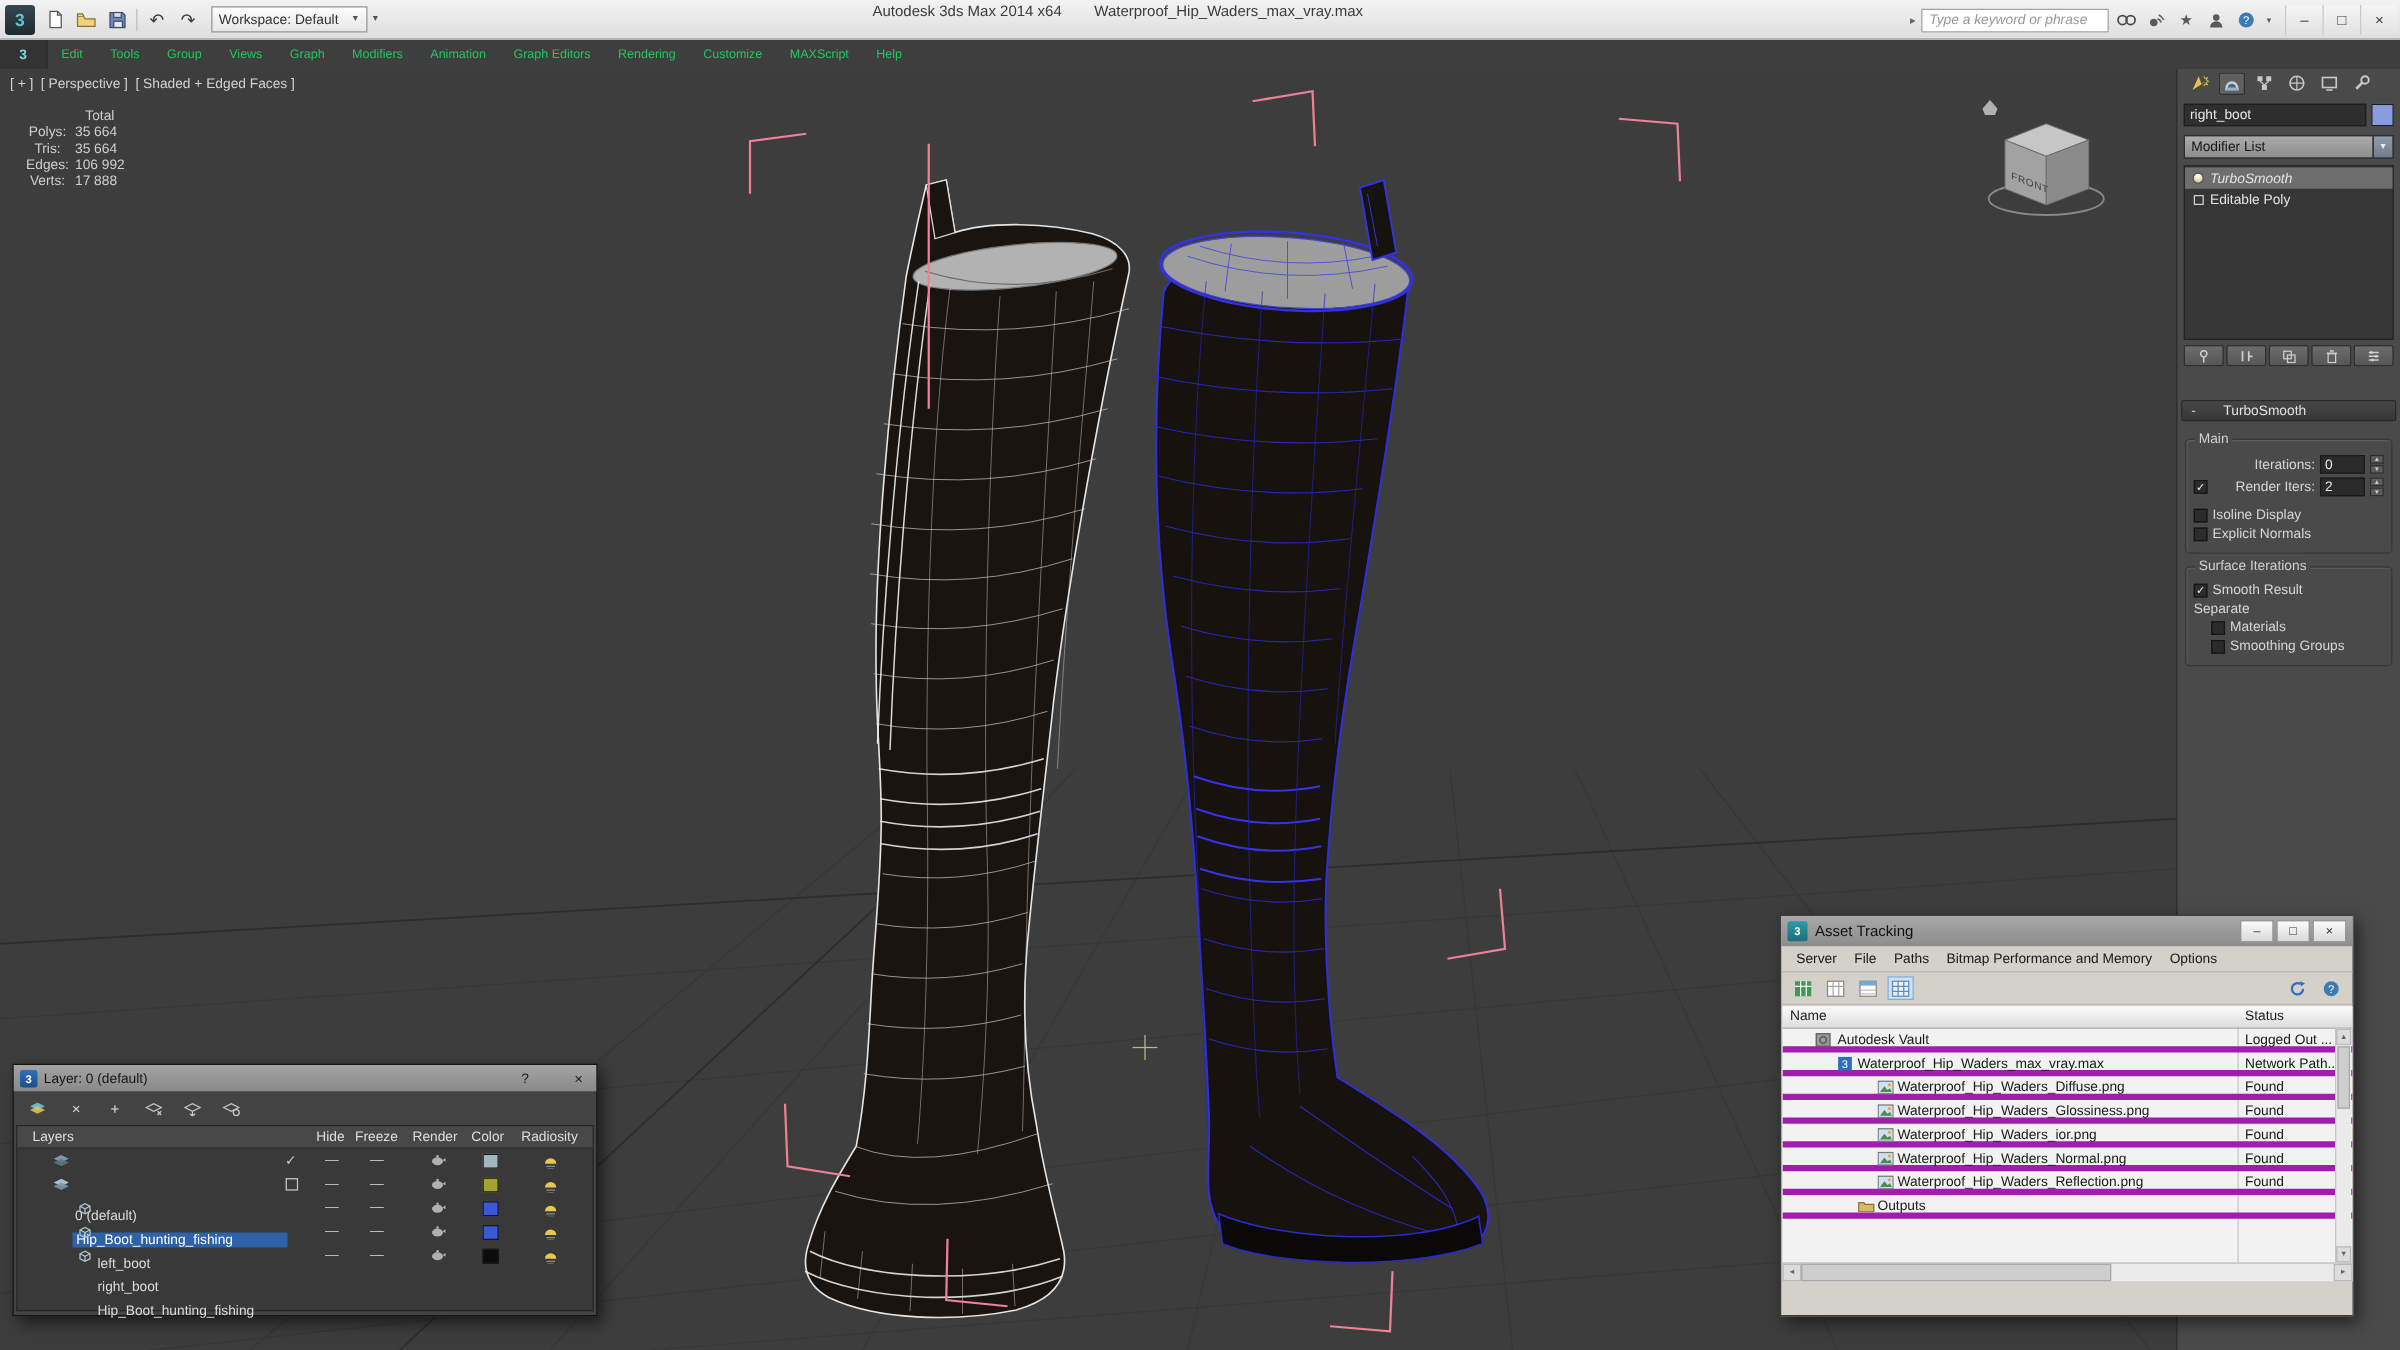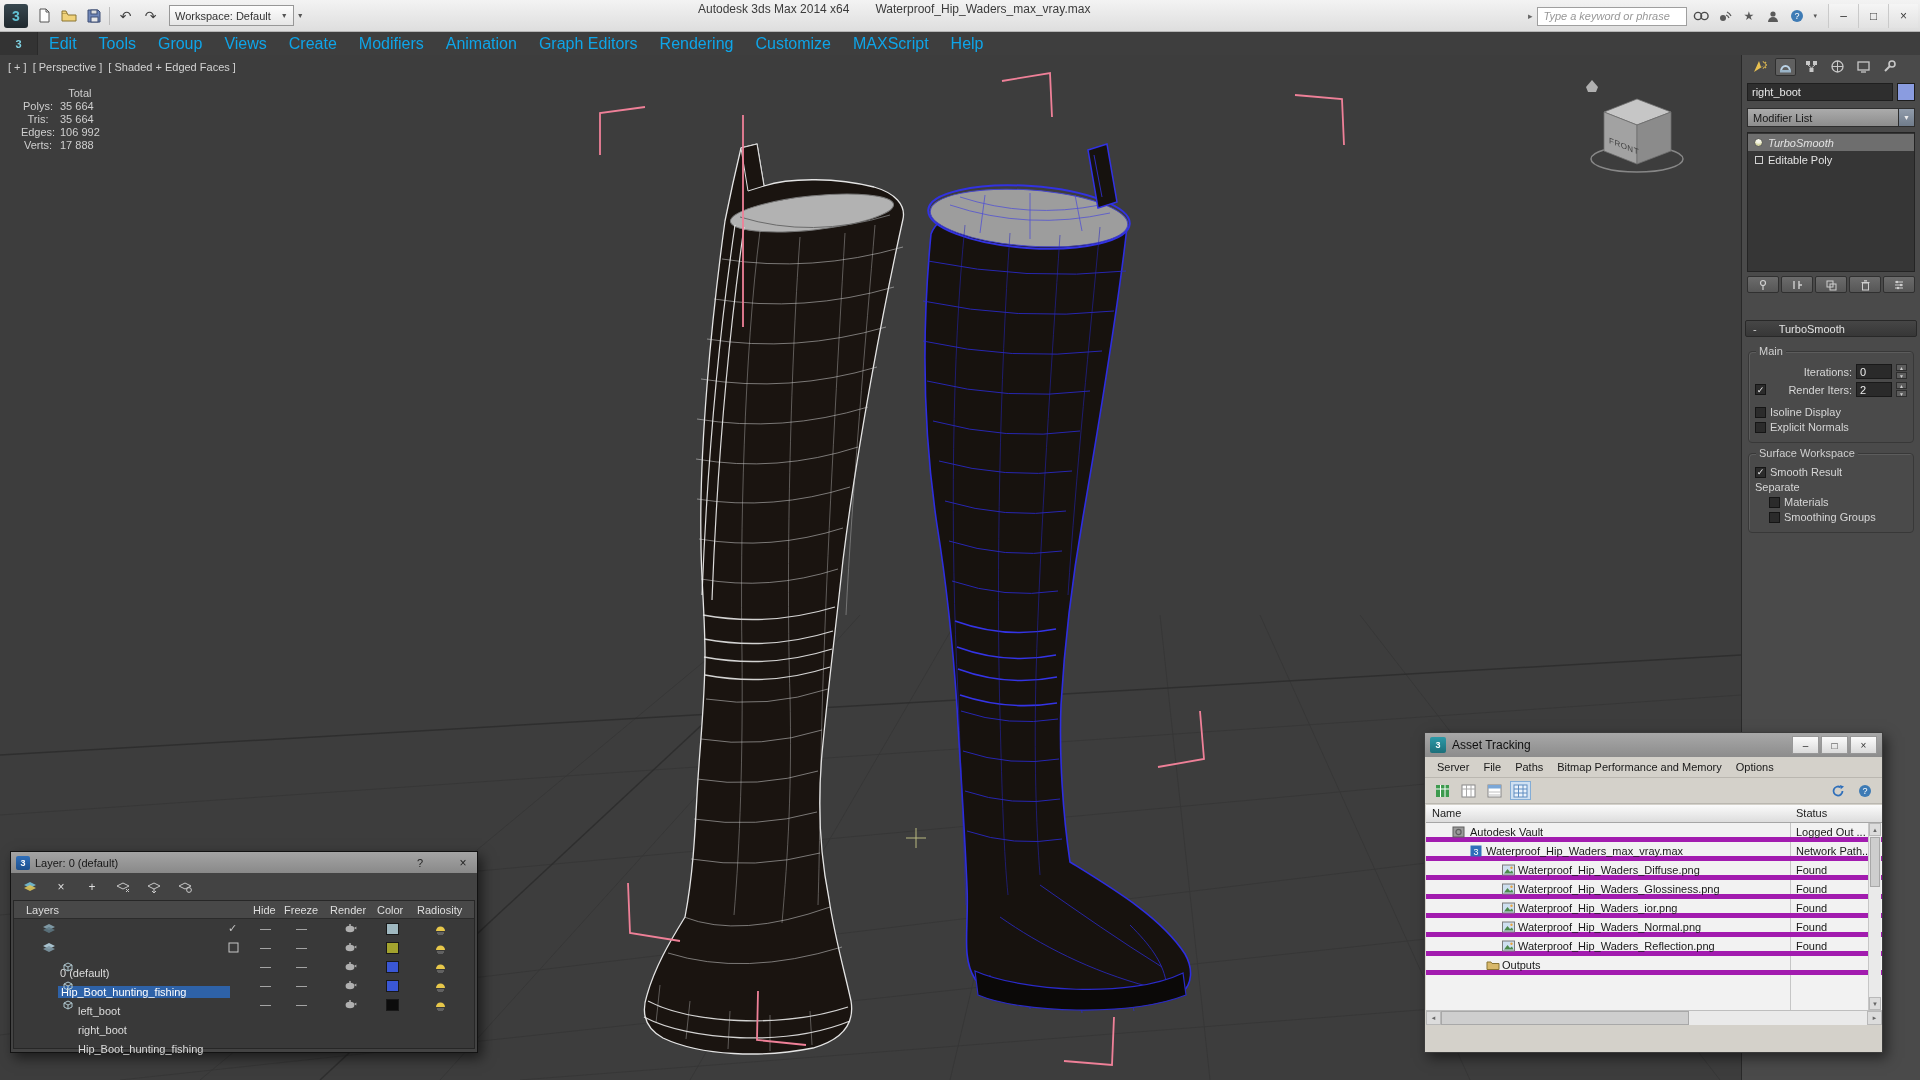--- a/index.html
+++ b/index.html
@@ -32,21 +32,21 @@
   .ic-star { font-size:12px; color:#5a5a5a; }
   .win-btns { display:flex; margin-left:8px; }
   .win-btn { width:30px; height:24px; display:flex; align-items:center; justify-content:center;
              color:#3c3c3c; font-size:12px; border-left:1px solid #cacaca; background:linear-gradient(#f5f5f5,#e2e2e2); }
 
   
   .menubar { position:absolute; left:0; top:32px; width:1920px; height:23px; background:#3e3e3e;
              display:flex; align-items:stretch; z-index:20; }
   .app-button { width:38px; background:#333; display:flex; align-items:center; justify-content:center;
              color:#7fd2e2; font-weight:bold; border-right:1px solid #2a2a2a; }
-  .menu-item { padding:0 11px; color:#0ea5e9; font-size:16px; display:flex; align-items:center; }
+  .menu-item { padding:0 11px; color:#22c55e; font-size:10px; display:flex; align-items:center; }
 
   
   .viewport { position:absolute; left:0; top:55px; width:1741px; height:1025px; background:#3d3d3d; overflow:hidden; }
   .vp-canvas { position:absolute; left:0; top:0; }
   .vp-label { position:absolute; left:8px; top:6px; display:flex; gap:6px; color:#d2d2d2; font-size:11px; }
   .vp-stats { position:absolute; left:16px; top:32px; color:#cfcfcf; font-size:11px; line-height:13px;text-align:center; }
   .stat-row { display:flex; }
   .stat-label { width:44px; }
   .stat-total { padding-left:44px; }
 
@@ -240,21 +240,21 @@
       </div>
     </div>
   </div>
 
   <div class="menubar">
     <div class="app-button">3</div>
     <div class="menu-item">Edit</div>
     <div class="menu-item">Tools</div>
     <div class="menu-item">Group</div>
     <div class="menu-item">Views</div>
-    <div class="menu-item">Create</div>
+    <div class="menu-item">Graph</div>
     <div class="menu-item">Modifiers</div>
     <div class="menu-item">Animation</div>
     <div class="menu-item">Graph Editors</div>
     <div class="menu-item">Rendering</div>
     <div class="menu-item">Customize</div>
     <div class="menu-item">MAXScript</div>
     <div class="menu-item">Help</div>
   </div>
 
   <div class="viewport">
@@ -559,21 +559,21 @@
             <span class="cb"></span>
             <span>Isoline Display</span>
           </div>
           <div class="ctl-row">
             <span class="cb"></span>
             <span>Explicit Normals</span>
           </div>
         </div>
 
         <div class="groupbox">
-          <span class="grouplbl">Surface Workspace</span>
+          <span class="grouplbl">Surface Iterations</span>
           <div class="ctl-row">
             <span class="cb">✓</span>
             <span>Smooth Result</span>
           </div>
           <div class="ctl-row">
             <span>Separate</span>
           </div>
           <div class="ctl-row indent1">
             <span class="cb"></span>
             <span>Materials</span>

